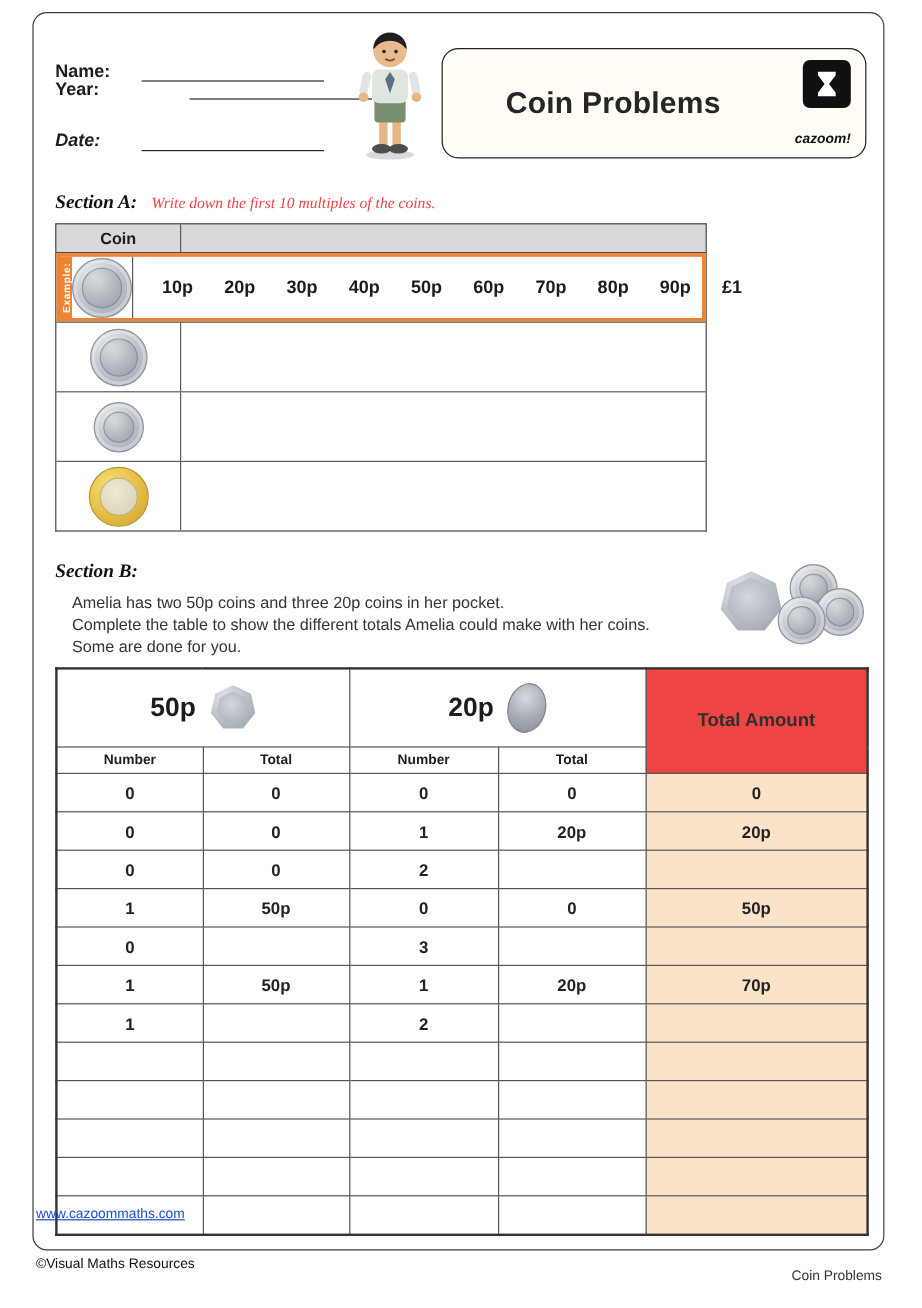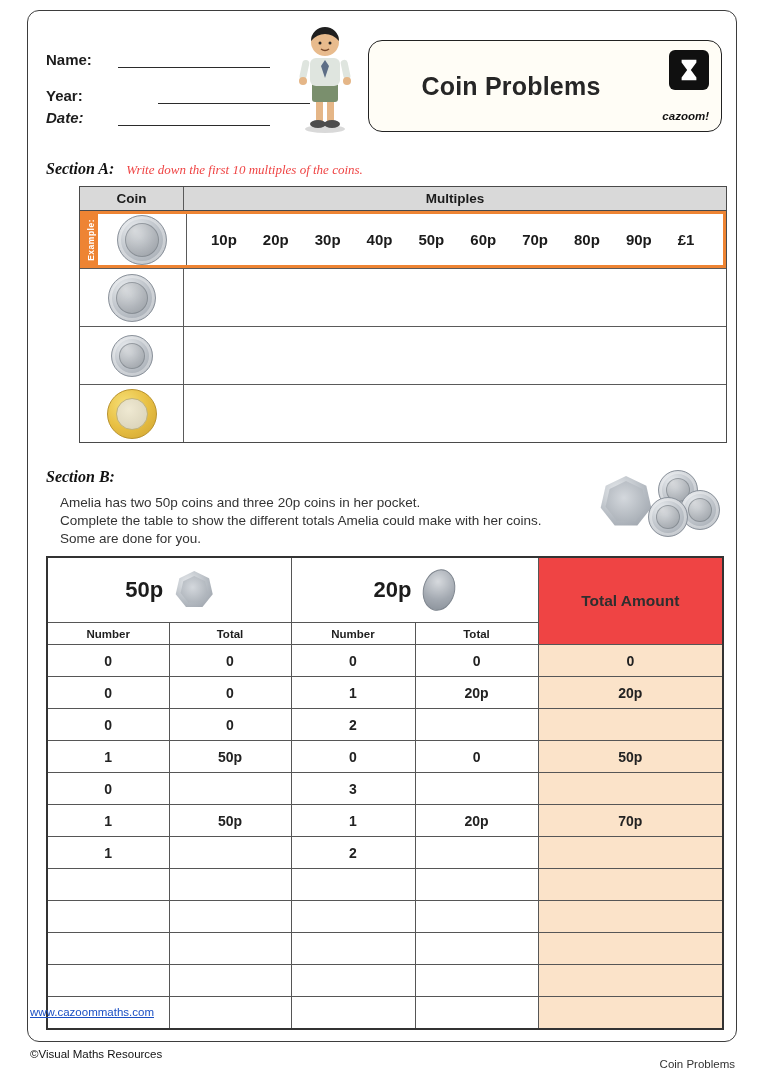--- a/index.html
+++ b/index.html
@@ -28,21 +28,21 @@
   .logo-wrap{width:64px;display:flex;flex-direction:column;align-items:flex-end;gap:20px;}
   .logo-box{width:40px;height:40px;background:#101010;border-radius:6px;display:flex;align-items:center;justify-content:center;}
   .logo-text{font-size:11.5px;font-weight:bold;font-style:italic;color:#111;}
 
   
   .sec-head{position:absolute;left:46px;font-family:"Liberation Serif",serif;}
   .sec-head .sh{font-weight:bold;font-style:italic;font-size:16px;color:#111;}
   .sec-head .si{font-style:italic;font-size:13px;color:#ef4444;margin-left:8px;}
 
   
-  .table-a{position:absolute;left:46px;top:186px;width:648px;box-sizing:border-box;margin-left:33px;}
+  .table-a{position:absolute;left:46px;top:186px;width:543px;box-sizing:border-box;}
   .ta-head{
     display:grid;grid-template-columns:104px 1fr;height:25px;background:#d9d9d9;
     border:1.5px solid #4a4a4a;box-sizing:border-box;
   }
   .ta-head .th{display:flex;align-items:center;justify-content:center;font-weight:bold;font-size:13.5px;color:#1c1c1c;}
   .ta-head .th:first-child{border-right:1px solid #5a5a5a;}
   .ta-body{border:1.5px solid #4a4a4a;border-top:none;box-sizing:border-box;}
   .ta-row{display:flex;height:58px;border-top:1px solid #5a5a5a;box-sizing:border-box;}
   .ta-row.example{height:57px;border:3px solid #ee8433;border-top:none;box-shadow:0 -3px 0 #ee8433;}
   .ex-strip{width:15px;background:#ee8433;display:flex;align-items:center;justify-content:center;}
@@ -102,21 +102,21 @@
 </style>
 </head>
 <body>
 
 <div class="sheet-border"></div>
 
 <div class="id-row" style="top:48px;">
   <span class="lbl">Name:</span>
   <span class="blank-line"></span>
 </div>
-<div class="id-row" style="top:84px;gap:40px;">
+<div class="id-row" style="top:63px;gap:40px;">
   <span class="lbl">Year:</span>
   <span class="blank-line"></span>
 </div>
 <div class="id-row" style="top:106px;font-style:italic;">
   <span class="lbl">Date:</span>
   <span class="blank-line"></span>
 </div>
 
 <div class="boy">
   <svg width="62" height="110" viewBox="0 0 62 110">
@@ -153,21 +153,20 @@
 </div>
 
 <div class="sec-head" style="top:160px;">
   <span class="sh">Section A:</span>
   <span class="si">Write down the first 10 multiples of the coins.</span>
 </div>
 
 <div class="table-a">
   <div class="ta-head">
     <div class="th">Coin</div>
-    <div class="th">Multiples</div>
   </div>
   <div class="ta-body">
 
     <div class="ta-row example" style="border-top:3px solid #ee8433;box-shadow:none;">
       <div class="ex-strip">
         <span>Example:</span>
       </div>
       <div class="coin-cell">
         <div class="coin" style="width:48px;height:48px;">
             <div class="coin-face"></div>

